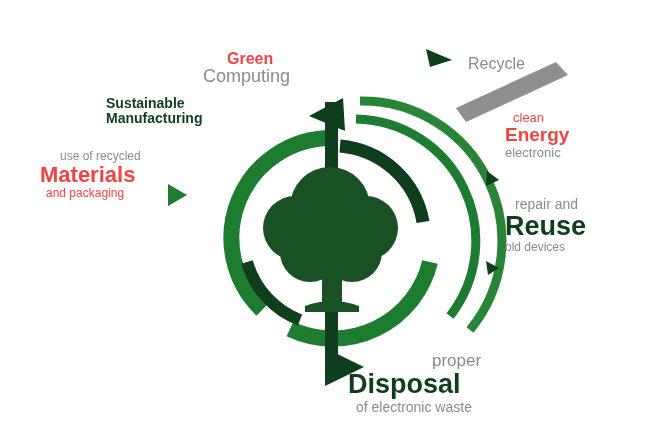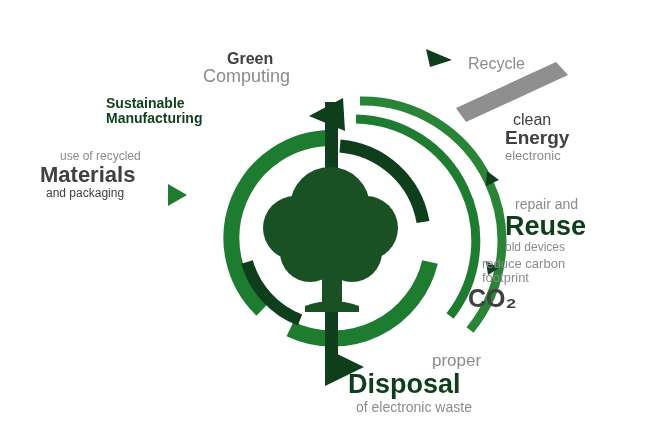--- a/index.html
+++ b/index.html
@@ -2,36 +2,36 @@
 <html><head>
 <meta charset="utf-8">
 <style>
   html,body{margin:0;padding:0;background:#ffffff;}
   #stage{
     position:relative;width:665px;height:444px;background:#ffffff;overflow:hidden;
     font-family:"Liberation Sans",sans-serif;
   }
   .lbl{position:absolute;line-height:1.08;white-space:nowrap;}
   .lbl span{display:block;}
-  .green{color:#404040;}
+  .green{color:#ef4444;}
   .dgreen{color:#0e3e1b;}
   .gray{color:#8b8b8b;}
   .b{font-weight:bold;}
   
   #lbl-top-center{left:203px;top:50px;text-align:left;}
   #lbl-top-center .accent{font-size:16px;margin-left:24px;}
   #lbl-top-center .main{font-size:18px;}
   #lbl-top-right{left:468px;top:55px;font-size:16px;}
   #lbl-upper-left{left:106px;top:96px;font-size:14px;}
   #lbl-left{left:40px;top:150px;}
   #lbl-left .small{font-size:12px;margin-left:20px;}
   #lbl-left .main{font-size:22px;}
   #lbl-left .sub{font-size:12px;margin-left:6px;}
   #lbl-upper-right{left:505px;top:111px;}
-  #lbl-upper-right .small{font-size:16px;margin-left:8px;}
+  #lbl-upper-right .small{font-size:13px;margin-left:8px;}
   #lbl-upper-right .main{font-size:19px;}
   #lbl-upper-right .sub{font-size:13px;}
   #lbl-right{left:505px;top:197px;}
   #lbl-right .small{font-size:14px;margin-left:10px;}
   #lbl-right .main{font-size:27px;}
   #lbl-right .sub{font-size:12px;}
   #lbl-lower-right{left:468px;top:257px;}
   #lbl-lower-right .small{font-size:13px;margin-left:14px;}
   #lbl-lower-right .small2{font-size:13px;margin-left:14px;}
   #lbl-lower-right .main{font-size:25px;}
@@ -108,25 +108,20 @@
     <span class="main green b">Energy</span>
     <span class="sub gray">electronic</span>
   </div>
 
   <div class="lbl" id="lbl-right">
     <span class="small gray">repair and</span>
     <span class="main dgreen b">Reuse</span>
     <span class="sub gray">old devices</span>
   </div>
 
-  <div class="lbl" id="lbl-lower-right">
-    <span class="small gray">reduce carbon</span>
-    <span class="small2 gray">footprint</span>
-    <span class="main green b">CO₂</span>
-  </div>
 
   <div class="lbl" id="lbl-bottom-right">
     <span class="small gray">proper</span>
     <span class="main dgreen b">Disposal</span>
     <span class="sub gray">of electronic waste</span>
   </div>
 
 
 </div>
 

